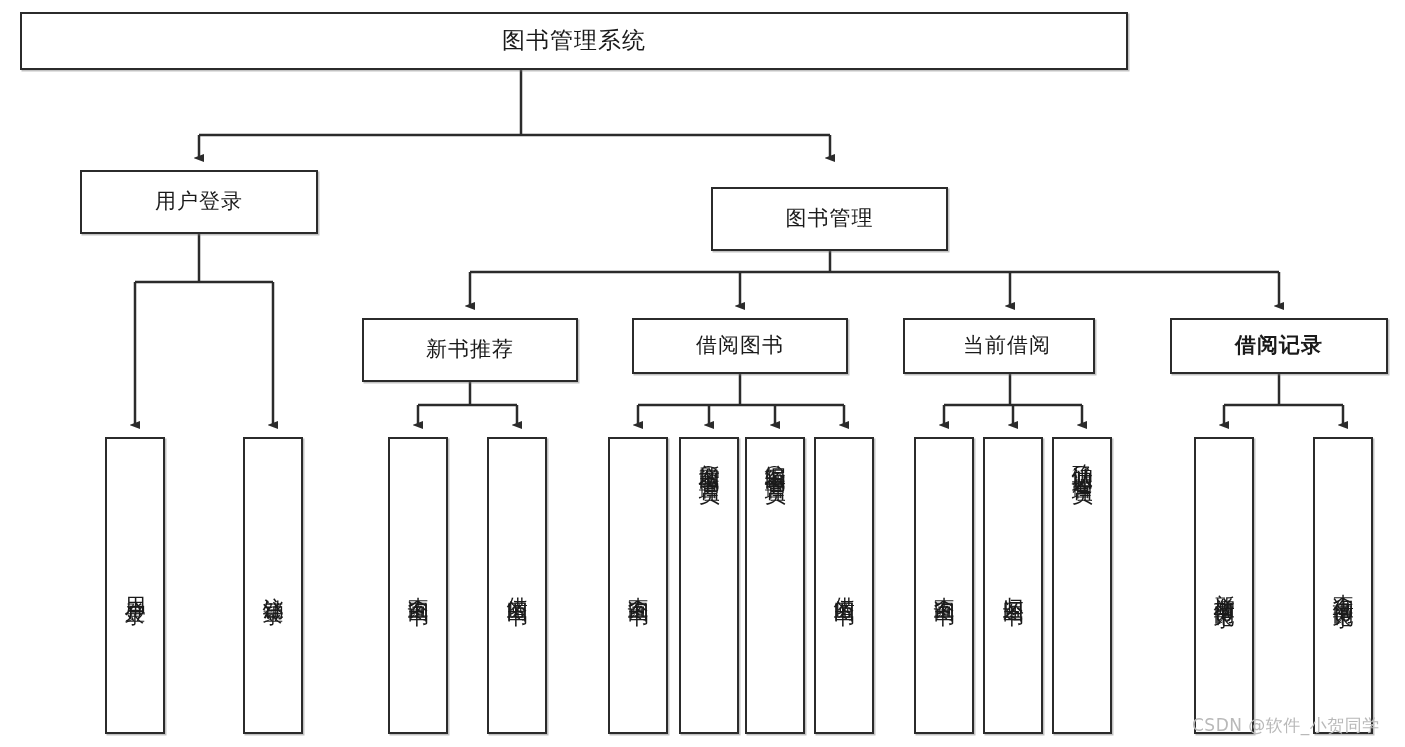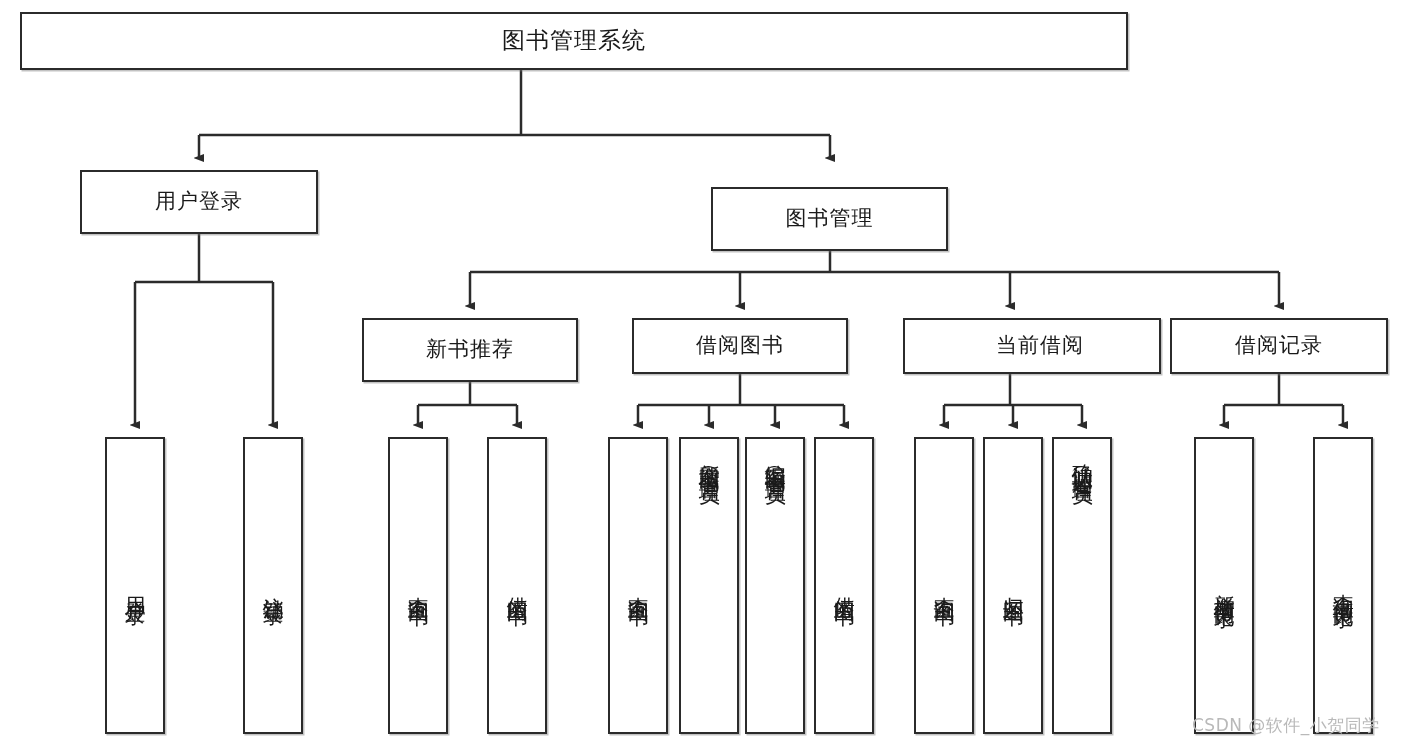--- a/index.html
+++ b/index.html
@@ -139,24 +139,24 @@
   <div class="node horiz" style="left:711px; top:187px; width:237px; height:64px;">
     <span class="lbl">图书管理</span>
   </div>
 
   <div class="node horiz" style="left:362px; top:318px; width:216px; height:64px;">
     <span class="lbl">新书推荐</span>
   </div>
   <div class="node horiz" style="left:632px; top:318px; width:216px; height:56px;">
     <span class="lbl">借阅图书</span>
   </div>
-  <div class="node horiz" style="left:903px; top:318px; width:258px; height:56px;padding-left:16px;">
+  <div class="node horiz" style="left:903px; top:318px; width:192px; height:56px;padding-left:16px;">
     <span class="lbl">当前借阅</span>
   </div>
-  <div class="node horiz" style="left:1170px; top:318px; width:218px; height:56px;">
+  <div class="node horiz" style="left:1170px; top:318px; width:218px; height:56px;font-weight:bold;">
     <span class="lbl">借阅记录</span>
   </div>
 
   <div class="node vert short" style="left:105px; top:437px; width:60px; height:297px;">
     <span class="lbl">用户登录</span>
   </div>
   <div class="node vert short" style="left:243px; top:437px; width:60px; height:297px;">
     <span class="lbl">注销登录</span>
   </div>
 

